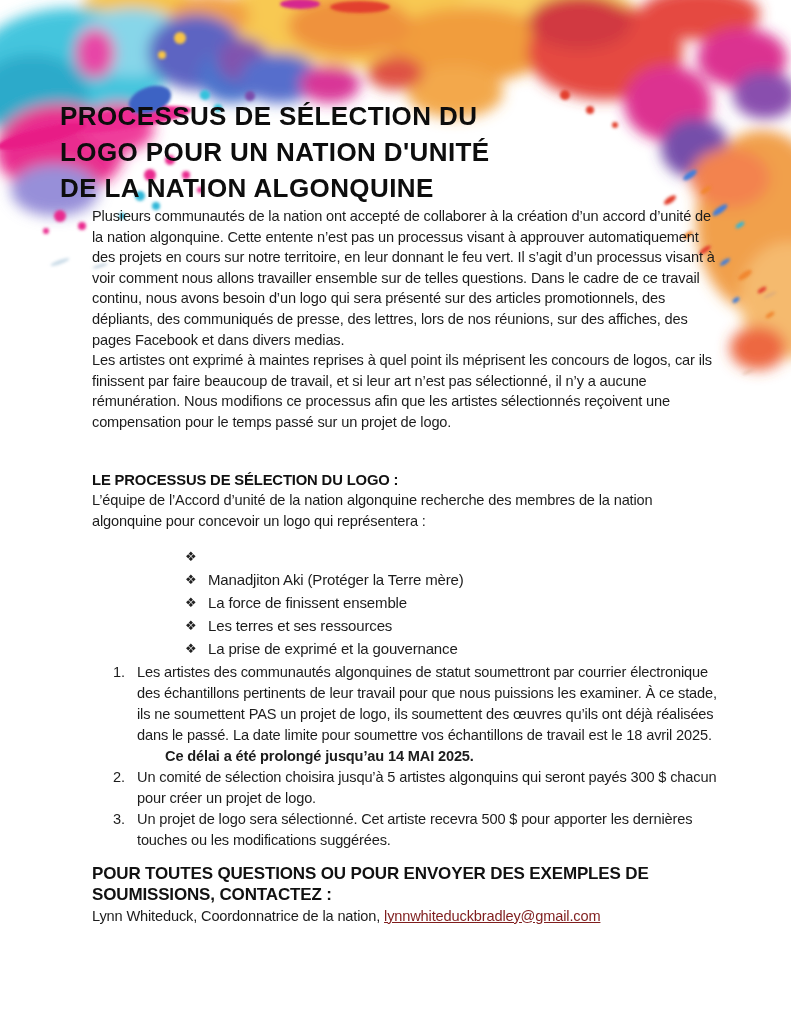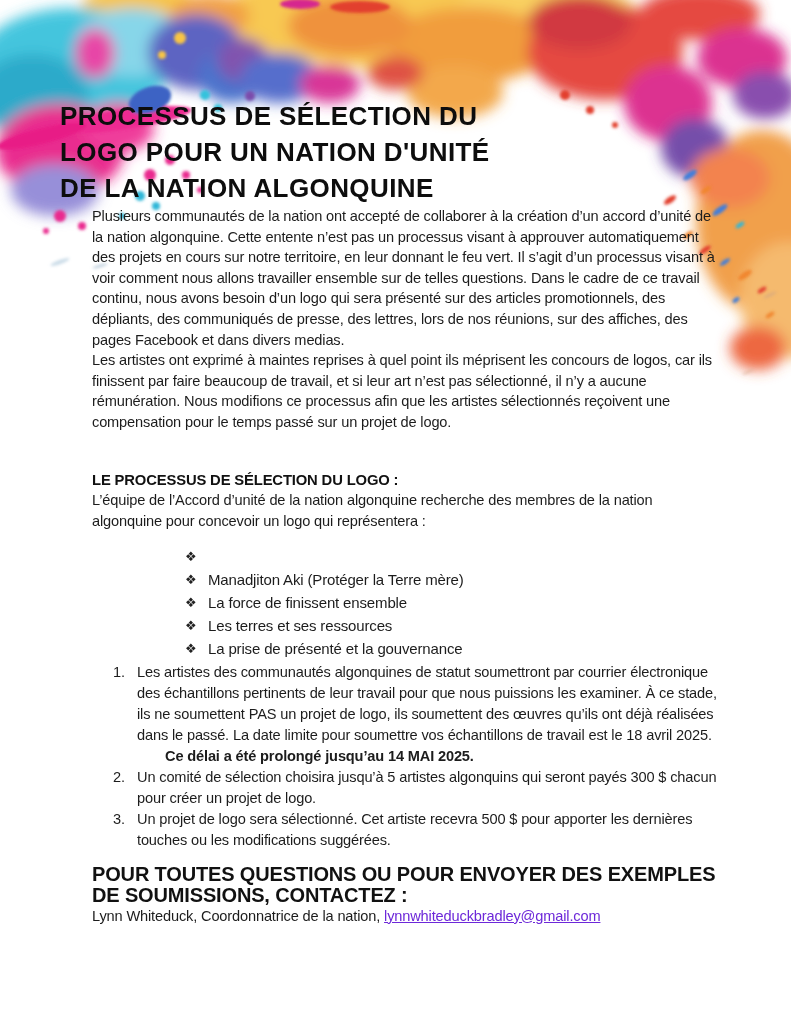--- a/index.html
+++ b/index.html
@@ -28,23 +28,23 @@
     font-size:15px;line-height:23px;
   }
   ul.values li{display:flex;}
   .bmk{width:23px;flex:0 0 23px;font-size:13px;color:#222;}
   .steps-intro{margin-top:16px;}
   ol.steps{list-style:none;margin:2px 0 0 21px;padding:0;font-size:14.6px;line-height:21px;}
   ol.steps li{display:flex;}
   .num{width:24px;flex:0 0 24px;}
   .stx{flex:1;}
   .stx strong{font-weight:bold;margin-left:28px;}
-  .contact-h{margin-top:13px;font-size:20px;}
+  .contact-h{margin-top:13px;font-size:17px;}
   .contact-line{margin-top:10px;font-size:14.6px;}
-  a.email{color:#6d28d9;cursor:pointer;}
+  a.email{color:#7f1d1d;cursor:pointer;}
 </style>
 </head>
 <body>
 
 <svg class="splash" width="791" height="420" viewBox="0 0 791 420" aria-hidden="true">
   <defs>
     <filter id="wb" x="-40%" y="-40%" width="180%" height="180%">
         <feGaussianBlur stdDeviation="7"></feGaussianBlur>
       </filter>
     <filter id="wb2" x="-40%" y="-40%" width="180%" height="180%">
@@ -160,21 +160,21 @@
       <li>
         <span class="bmk">❖</span>
         <span>La force de finissent ensemble</span>
       </li>
       <li>
         <span class="bmk">❖</span>
         <span>Les terres et ses ressources</span>
       </li>
       <li>
         <span class="bmk">❖</span>
-        <span>La prise de présenté et la gouvernance</span>
+        <span>La prise de exprimé et la gouvernance</span>
       </li>
     </ul>
 
 
     <ol class="steps">
       <li>
         <span class="num">1.</span>
         <span class="stx"><span>Les artistes des communautés algonquines de statut soumettront par courrier électronique des échantillons pertinents de leur travail pour que nous puissions les examiner. À ce stade, ils ne soumettent PAS un projet de logo, ils soumettent des œuvres qu’ils ont déjà réalisées dans le passé. La date limite pour soumettre vos échantillons de travail est le 18 avril 2025. </span><strong>Ce délai a été prolongé jusqu’au 14 MAI 2025.</strong></span>
       </li>
       <li>

